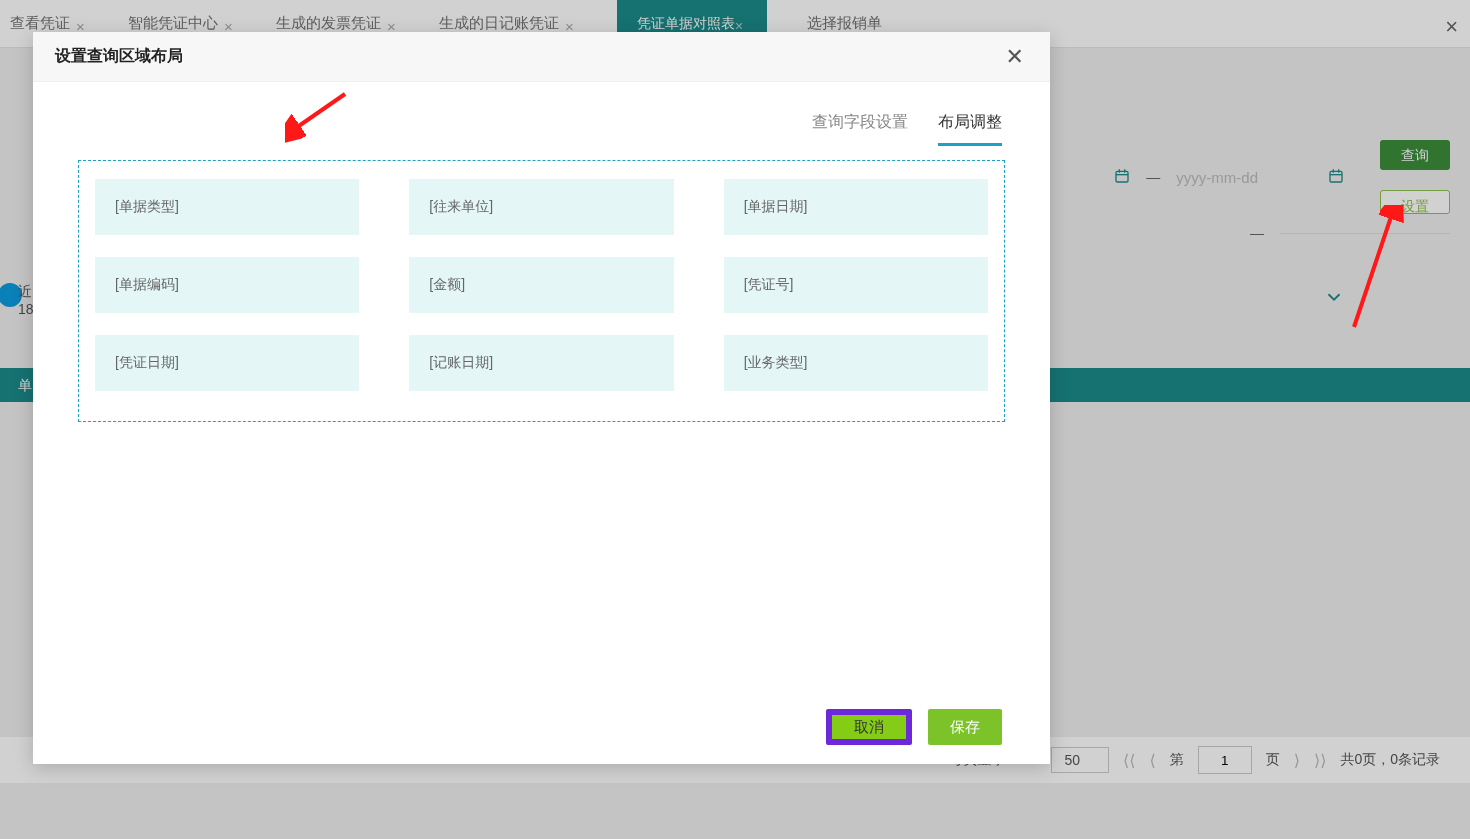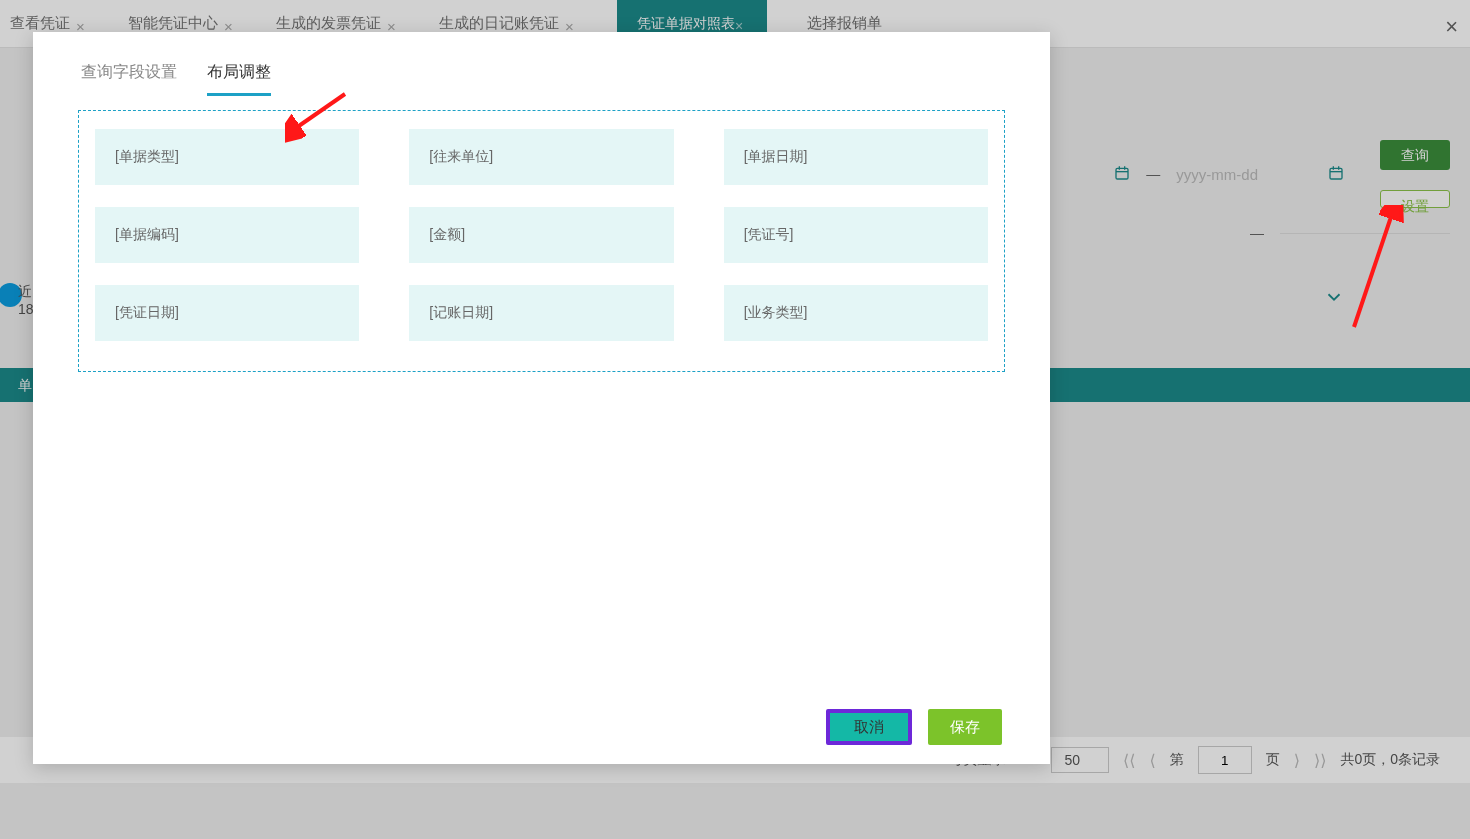--- a/index.html
+++ b/index.html
@@ -39,21 +39,21 @@
     }
     .bg-cal-icon { color: #1c8a8a; }
     .bg-yyyy { color: #bbb; font-size: 15px;}
     .bg-dash { color: #666; padding: 0 6px;}
     .bg-btn-green {
       background: #3b8e3b; color: #fff; border: none; border-radius: 3px;
       width: 70px; height: 30px; line-height: 30px; text-align: center;
     }
     .bg-btn-outline {
       border: 1px solid #8bc34a; color: #8bc34a; background: #fff;
-      width: 70px; height: 18px; line-height: 30px; text-align: center;
+      width: 70px; height: 24px; line-height: 30px; text-align: center;
       border-radius: 3px;
     }
     .bg-row2 {
       position: absolute; right: 20px; top: 225px;
       display: flex; align-items: center; gap: 10px;
     }
     .bg-dropdown-chevron {
       color: #1c8a8a; position: absolute; right: 125px; top: 286px;
       font-size: 20px;
     }
@@ -98,21 +98,21 @@
       padding: 0 22px; border-bottom: 1px solid #eee;
       background: #f7f7f7;
     }
     .modal-title { font-size: 16px; font-weight: 600; color: #222; }
     .modal-close {
       font-size: 22px; color: #555; cursor: pointer; line-height: 1;
       padding: 4px;
     }
 
     .modal-tabs {
-      display: flex; gap: 30px; padding: 30px 48px 0 48px;
+      display: flex; gap: 30px; padding: 30px 48px 0 48px; justify-content: flex-end;
     }
     .modal-tab {
       padding-bottom: 10px; color: #888; font-size: 16px; cursor: pointer;
     }
     .modal-tab-active {
       color: #333; border-bottom: 3px solid #1da1c6;
     }
 
     .layout-zone {
       margin: 14px 45px 0 45px;
@@ -135,21 +135,21 @@
       cursor: move;
     }
 
     .modal-footer {
       margin-top: auto;
       height: 74px;
       display: flex; align-items: center; justify-content: flex-end;
       gap: 16px; padding-right: 48px;
     }
     .btn-cancel {
-      width: 86px; height: 36px; border: 4px solid #6d28d9; background: #14b8a6;
+      width: 86px; height: 36px; border: 6px solid #6d28d9; background: #84cc16;
       font-size: 15px; color: #333; cursor: pointer; border-radius: 2px;
     }
     .btn-save {
       width: 74px; height: 36px; border: none; background: #7cc32a; color: #fff;
       font-size: 15px; cursor: pointer; border-radius: 2px;
     }
 
     
     .annotation {
       position: absolute; pointer-events: none;
@@ -245,20 +245,24 @@
     <span>页</span>
     <span class="bg-page-btn">⟩</span>
     <span class="bg-page-btn">⟩⟩</span>
     <span>共0页，0条记录</span>
   </div>
 </div>
 
 <div class="dim"></div>
 
 <div class="modal">
+  <div class="modal-header">
+    <span class="modal-title">设置查询区域布局</span>
+    <span class="modal-close">✕</span>
+  </div>
 
   <div class="modal-tabs">
     <div class="modal-tab">查询字段设置</div>
     <div class="modal-tab modal-tab-active">布局调整</div>
   </div>
 
   <div class="layout-zone">
     <div class="layout-grid">
       <div class="layout-cell">[单据类型]</div>
       <div class="layout-cell">[往来单位]</div>

